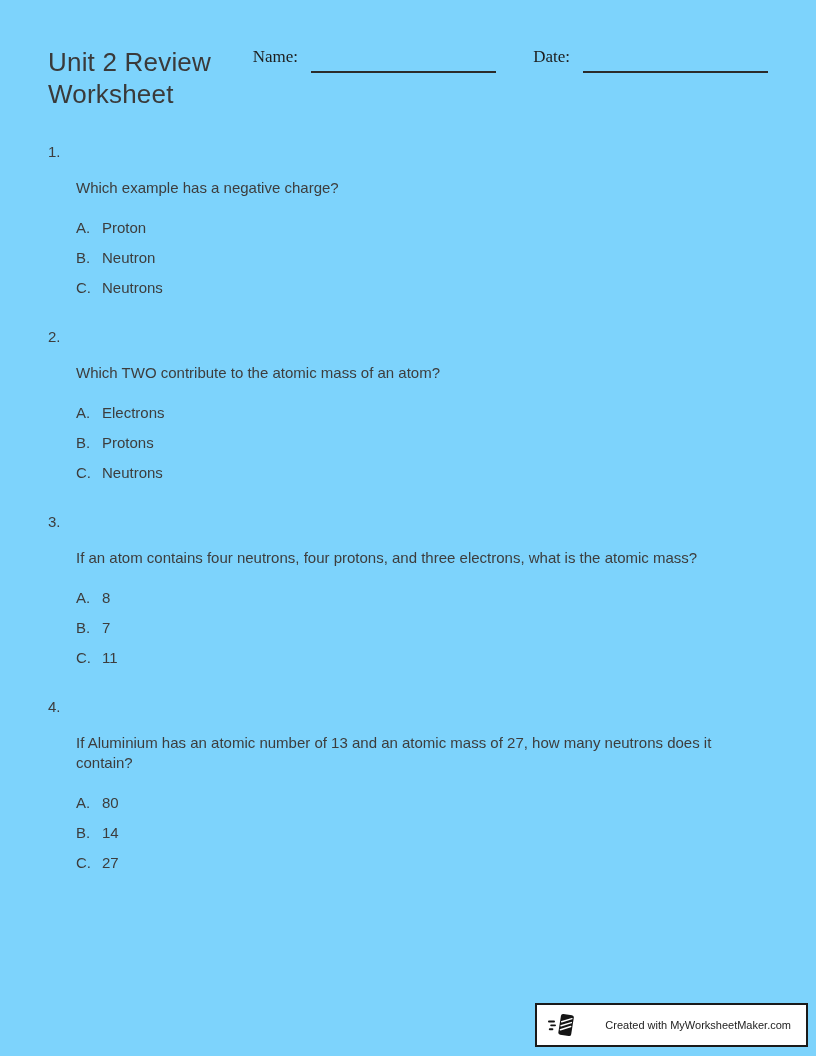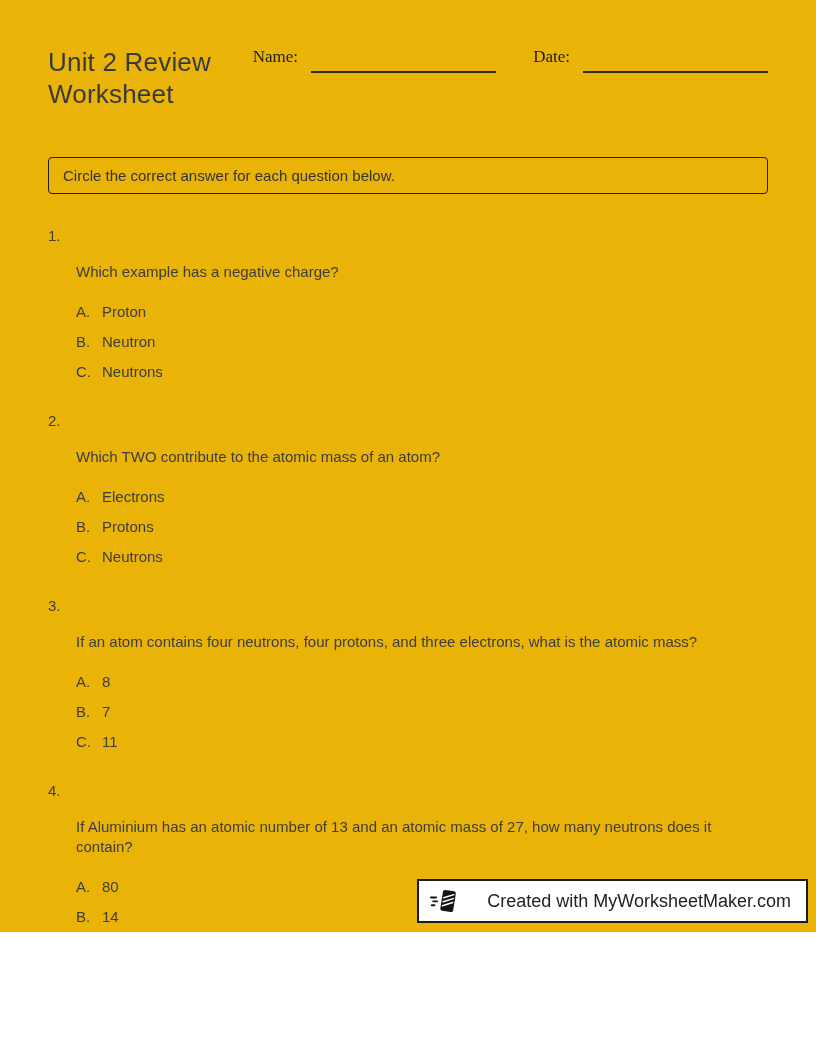--- a/index.html
+++ b/index.html
@@ -1,22 +1,22 @@
 <!DOCTYPE html>
 <html><head>
 <meta charset="utf-8">
 <style>
   * { margin: 0; padding: 0; box-sizing: border-box; }
   html, body { background: #ffffff; }
   .page {
     position: relative;
     width: 816px;
-    height: 932px;
+    height: 1056px;
     margin: 0 auto;
-    background: #eab308;
+    background: #7dd3fc;
     font-family: "Liberation Sans", "DejaVu Sans", sans-serif;
     color: #3d3d3d;
     overflow: hidden;
   }
   .content { padding: 46px 48px 0 48px; }
 
   
   .header { display: flex; justify-content: space-between; align-items: flex-start; }
   .title {
     font-size: 26px;
@@ -84,21 +84,21 @@
     height: 44px;
     border: 2px solid #1a1a1a;
     background: #ffffff;
     display: flex;
     align-items: center;
     padding: 0 15px 0 11px;
     gap: 10px;
     cursor: pointer;
   }
   .footer-badge .credit {
-    font-size: 18px;
+    font-size: 11px;
     color: #222222;
     white-space: nowrap;
     margin-left: 20px;
   }
   .logo-icon { display: block; }
 </style>
 </head>
 <body>
 
 <div class="page">
@@ -112,23 +112,20 @@
           <span class="field-label">Name:</span>
           <span class="field-line"></span>
         </div>
         <div class="field-row">
           <span class="field-label">Date:</span>
           <span class="field-line"></span>
         </div>
       </div>
     </div>
 
-    <div class="instruction-box">
-      <span>Circle the correct answer for each question below.</span>
-    </div>
 
     <div class="questions">
 
       <div class="question">
         <div class="q-row">
           <span class="q-num">1.</span>
           <span class="q-text">Which example has a negative charge?</span>
         </div>
         <div class="options">
           <div class="option">

